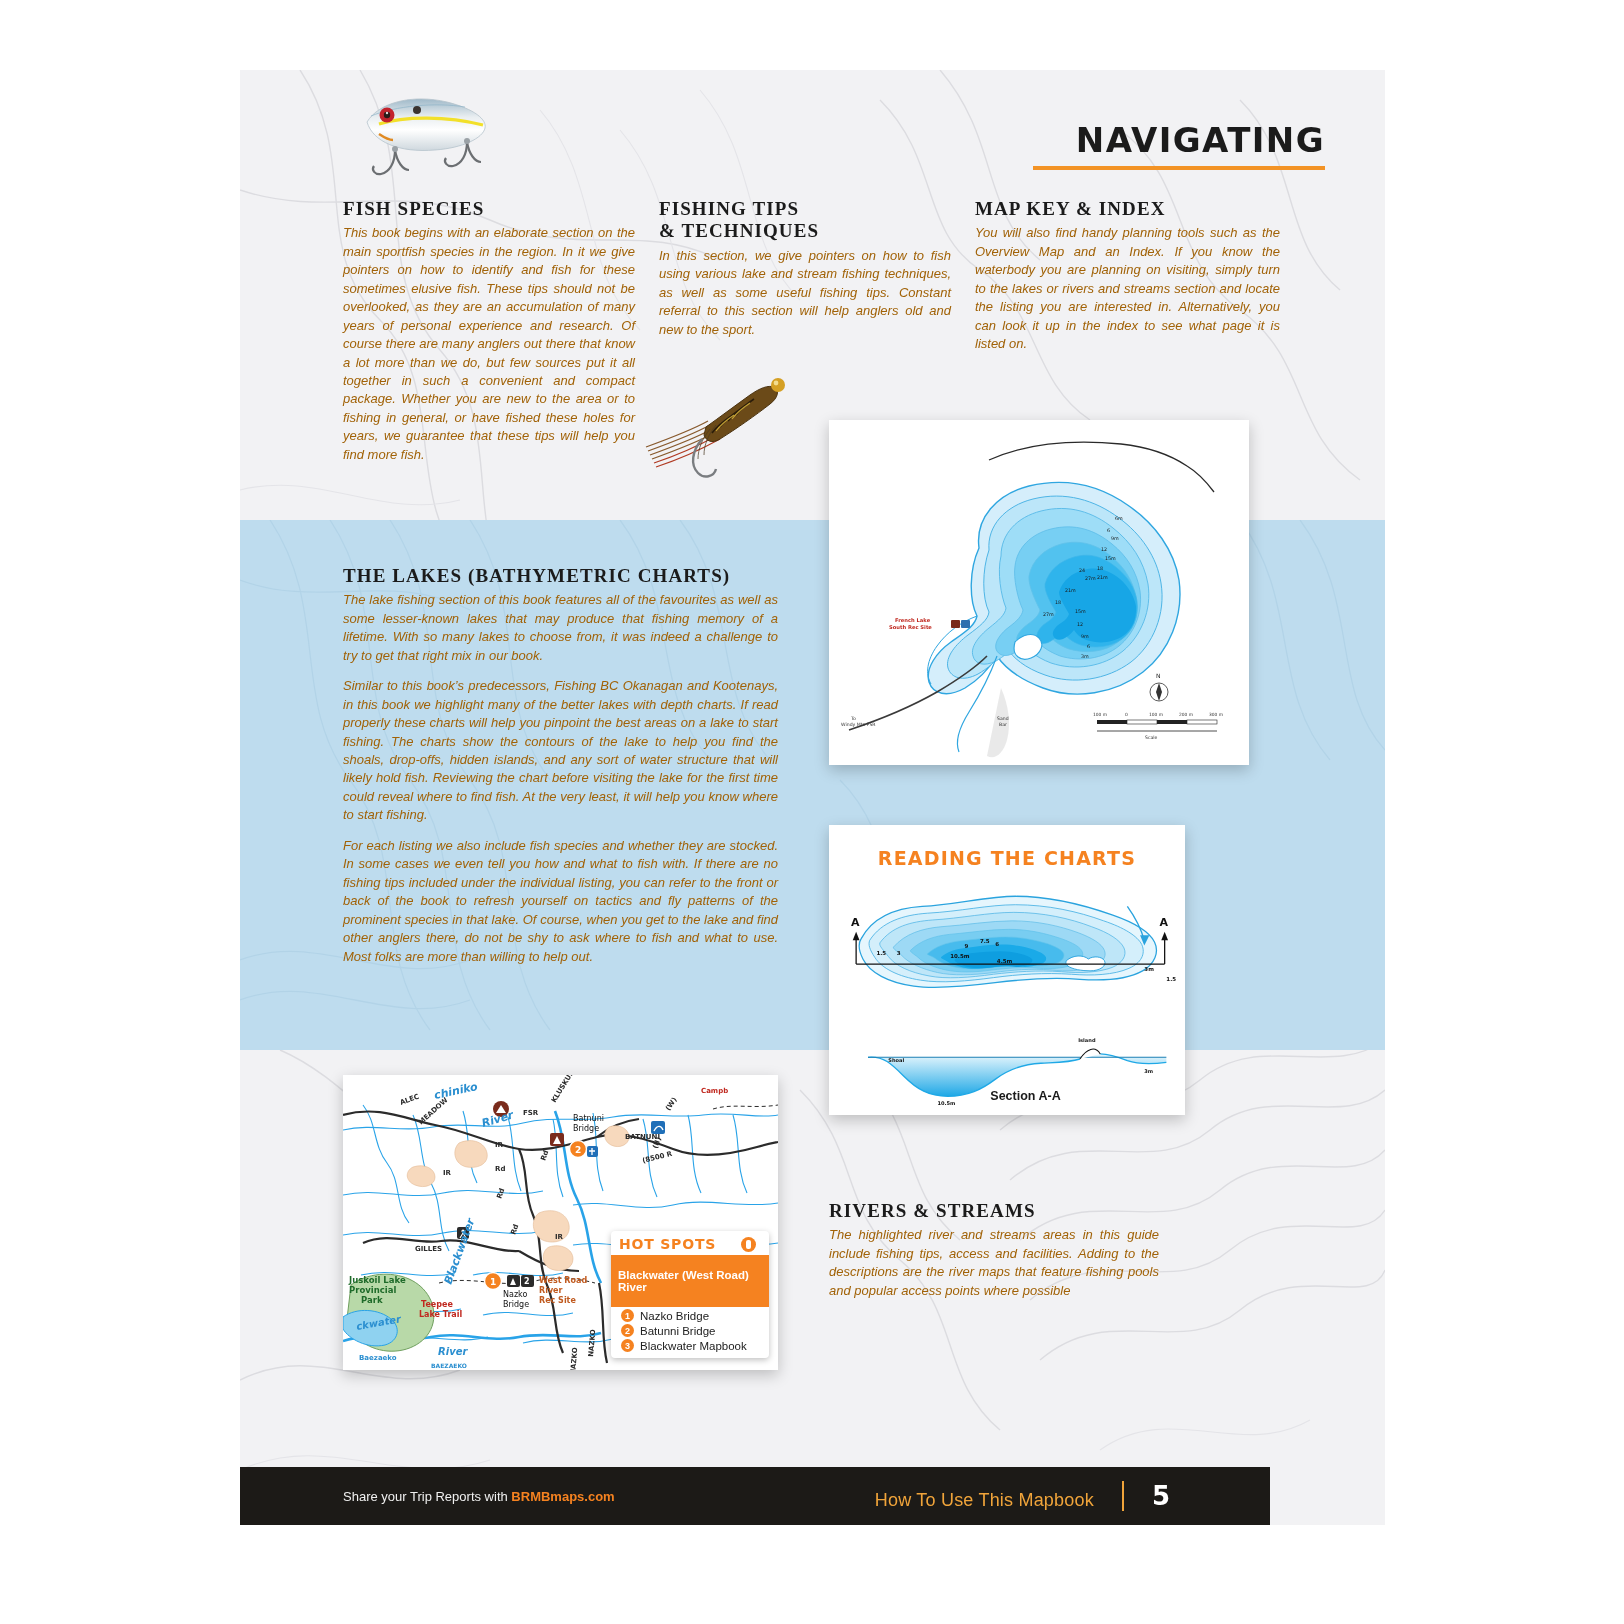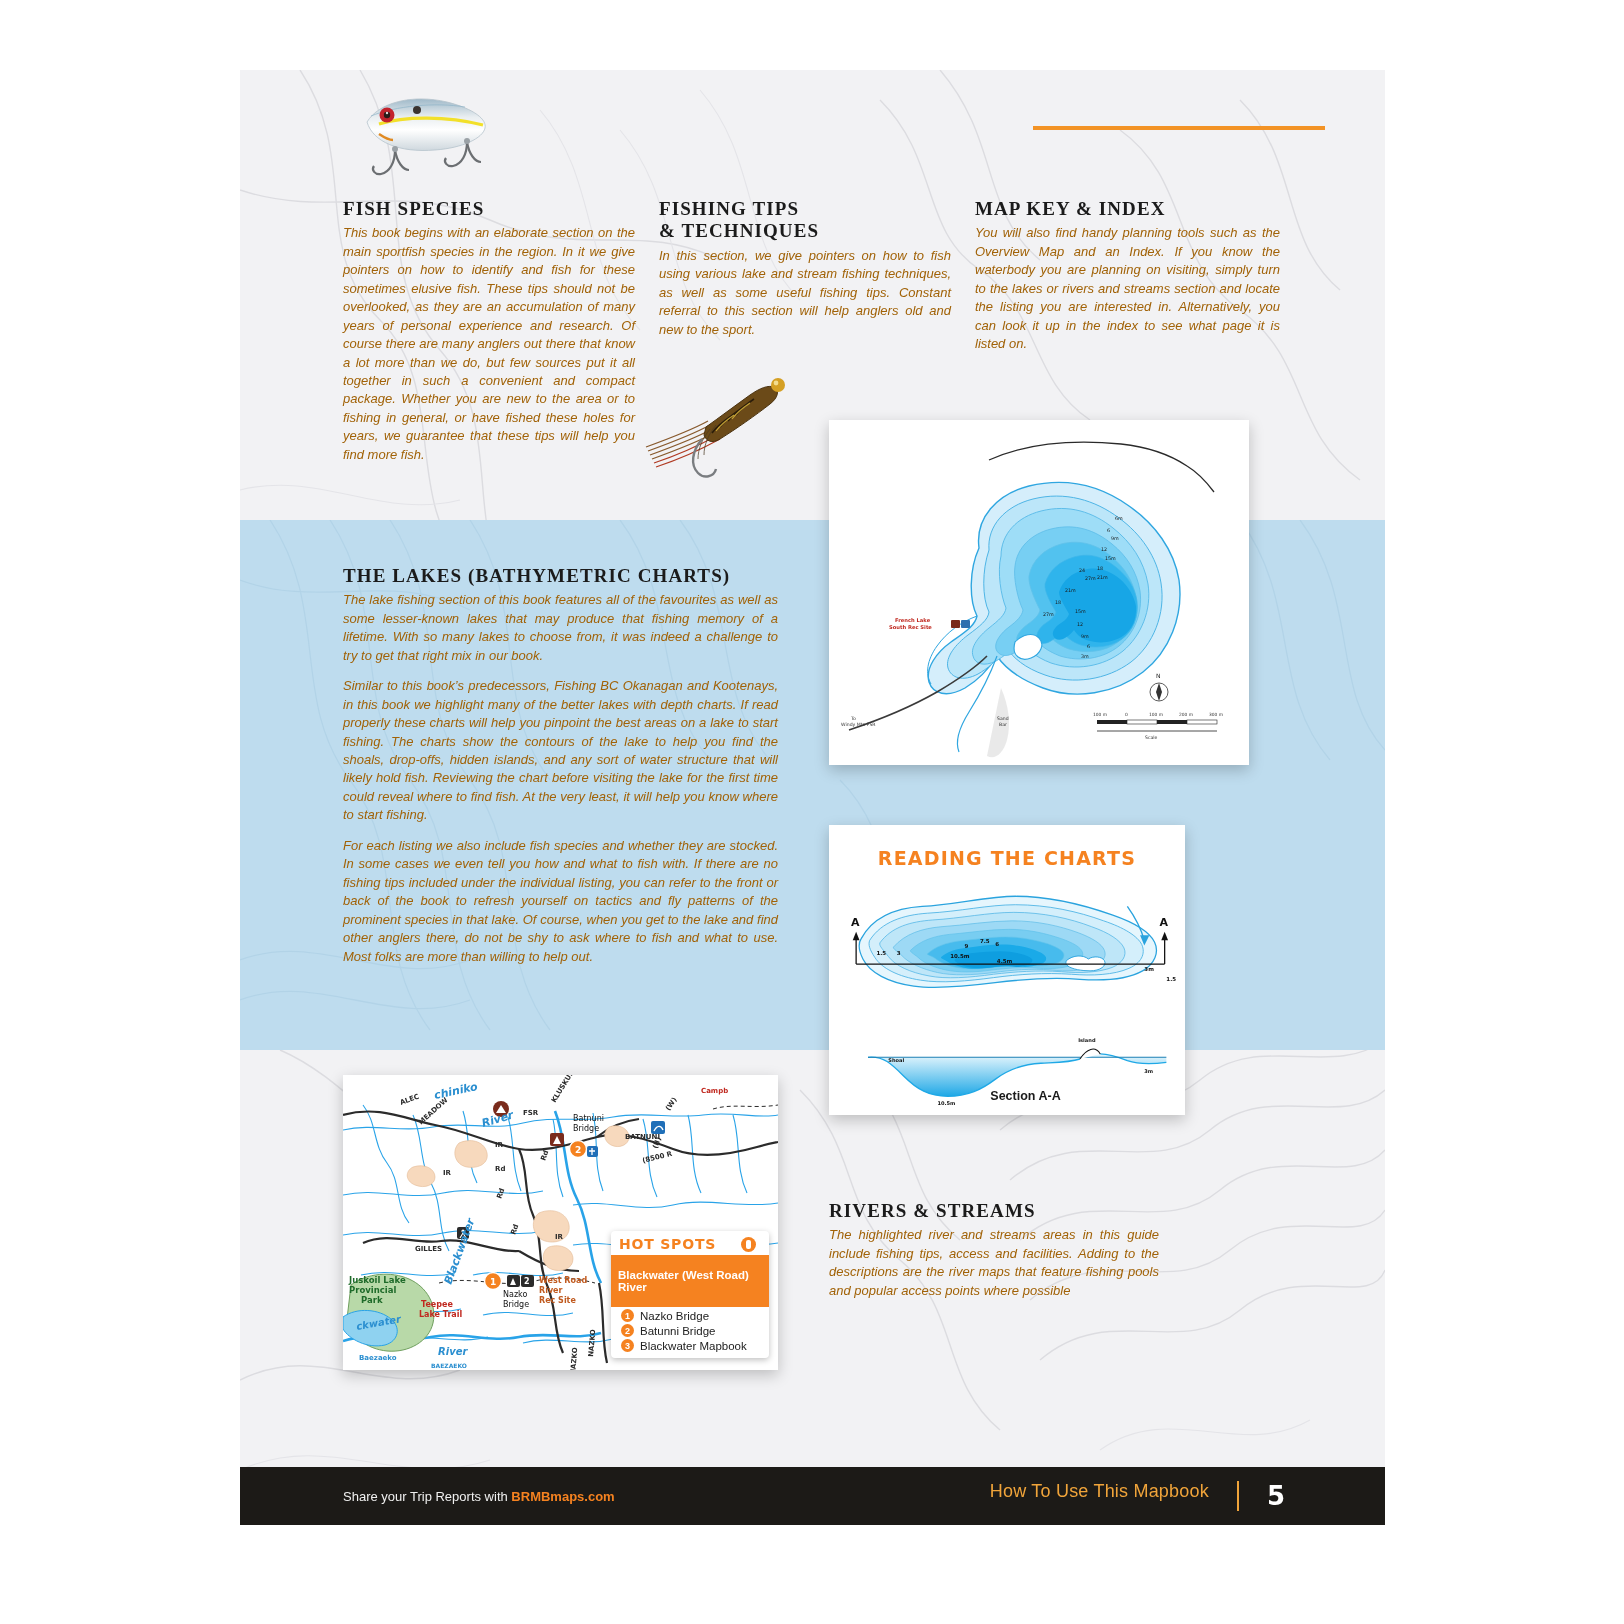--- a/index.html
+++ b/index.html
@@ -145,32 +145,32 @@
     width: 13px; height: 13px; border-radius: 50%;
     background: #f58220; color: #fff;
     font-size: 9px; font-weight: 700;
     display: flex; align-items: center; justify-content: center;
     flex: 0 0 auto;
   }
 
   
   .footer {
     position: absolute; left: 0; bottom: 0;
-    width: 1145px; height: 58px;
+    width: 1030px; height: 58px;
     background: #1c1a17;
     display: flex; align-items: center;
   }
   .footer-left {
     position: absolute; left: 103px;
     font-size: 13px; color: #f0f0f0;
   }
   .footer-left .brand { color: #f58220; font-weight: 700; }
   .footer-right {
     position: absolute; right: 100px;
-    display: flex; align-items: flex-start; gap: 28px;
+    display: flex; align-items: flex-end; gap: 28px;
   }
   .footer-right .label {
     font-size: 18px; color: #f0a43a; letter-spacing: .2px;
   }
   .footer-right .divider {
     width: 2px; height: 30px; background: #f0a43a;
   }
   .footer-right .pagenum {
     font-size: 26px; font-weight: 800; color: #ffffff;
     font-family: "DejaVu Sans", sans-serif;
@@ -298,20 +298,21 @@
       <circle cx="136" cy="28" r="2.4" fill="#f6e39a" opacity=".9"></circle>
       <path d="M62,84 C52,96 50,110 58,118 C64,124 74,122 76,114" stroke="#7a7d80" stroke-width="2.4" fill="none"></path>
       <g stroke="#4a3a22" stroke-width="0.9" fill="none" opacity=".8">
         <path d="M70,74 C62,84 58,94 58,104"></path>
         <path d="M76,70 C68,80 64,90 64,100"></path>
       </g>
     </svg>
   </div>
 
   <div class="header">
+    <h1>NAVIGATING</h1>
     <div class="rule"></div>
   </div>
 
   <div class="col" id="col-fish">
     <h2 class="sec">FISH SPECIES</h2>
     <p class="body">This book begins with an elaborate section on the main sportfish species in the region. In it we give pointers on how to identify and fish for these sometimes elusive fish. These tips should not be overlooked, as they are an accumulation of many years of personal experience and research. Of course there are many anglers out there that know a lot more than we do, but few sources put it all together in such a convenient and compact package. Whether you are new to the area or to fishing in general, or have fished these holes for years, we guarantee that these tips will help you find more fish.</p>
   </div>
 
   <div class="col" id="col-mapkey">
     <h2 class="sec">MAP KEY &amp; INDEX</h2>

